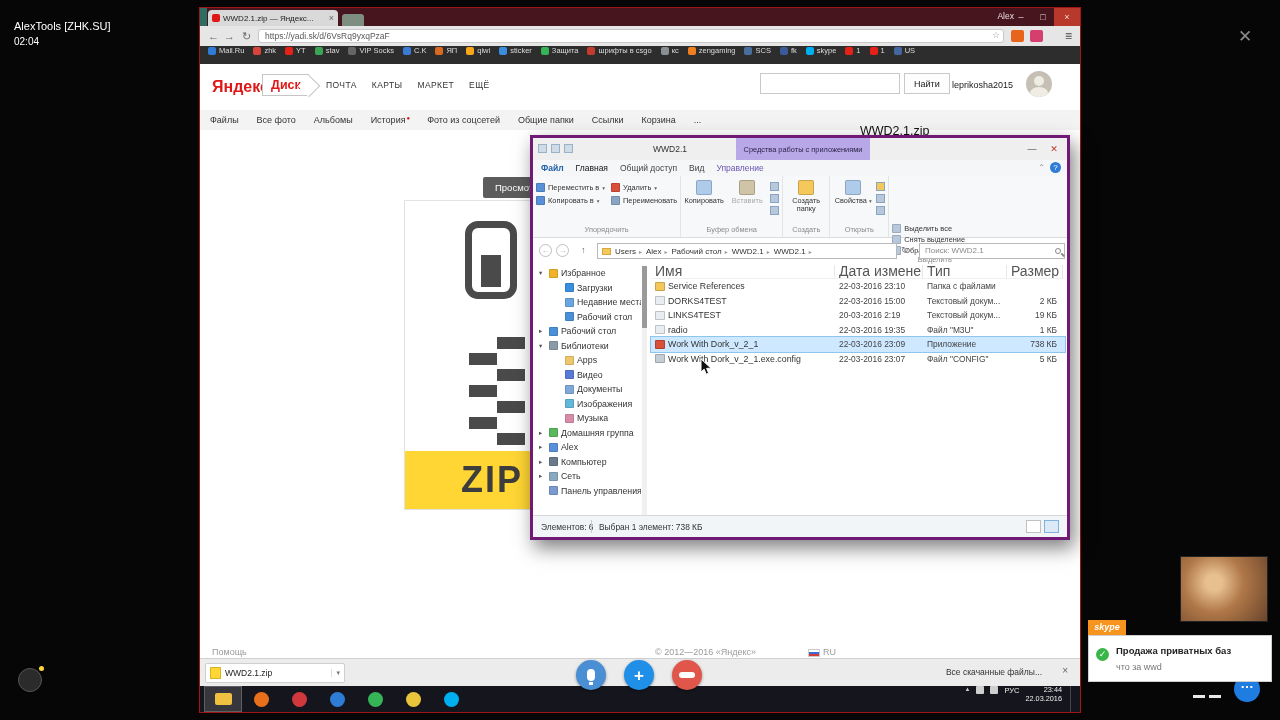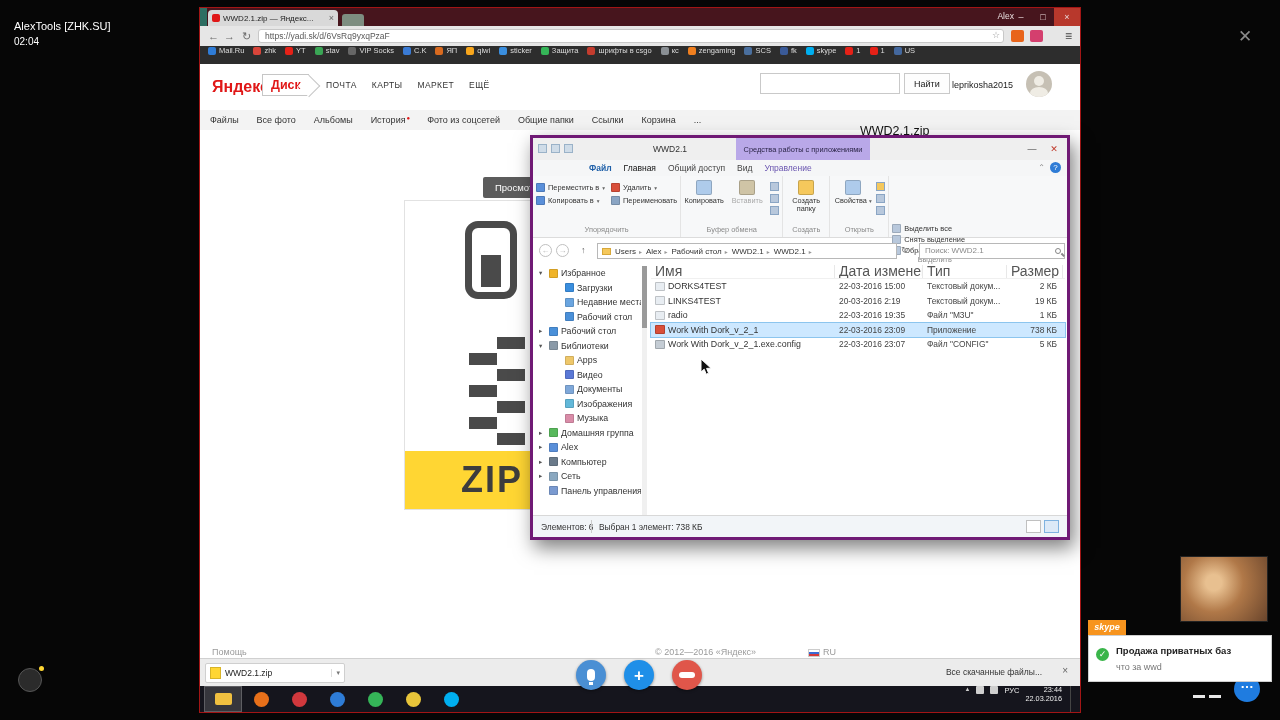--- a/index.html
+++ b/index.html
@@ -74,21 +74,21 @@
     border:3px solid #701a75; box-shadow:4px 8px 18px rgba(0,0,0,.5); font-size:9px; z-index:5; }
   .extitle { left:0; top:0; width:100%; height:22px; background:#efefef; }
   .qat { left:5px; top:6px; display:flex; gap:4px; position:absolute; }
   .qat i { width:9px; height:9px; background:#cfdce8; border:1px solid #9ab2c8; display:block; }
   .extitle-text { left:120px; top:6px; font-size:8.5px; color:#333; position:absolute; }
   .ctxtab { left:203px; top:0; width:134px; height:22px; background:var(--context-tab); color:#2a2446;
     font-size:7.4px; display:flex; align-items:center; justify-content:center; text-align:center; position:absolute; }
   .exbtn { top:3px; width:18px; height:16px; text-align:center; line-height:16px; color:#555; font-size:9px; position:absolute; }
   .exmenu { left:0; top:22px; width:100%; height:16px; background:#f5f6f7; display:flex; align-items:center;
     gap:12px; padding:0 8px; font-size:8.5px; color:#444; position:absolute; }
-  .exmenu .mfile { color:#1e5fa8; font-weight:bold;margin-left:48px; }
+  .exmenu .mfile { color:#1e5fa8; font-weight:bold; }
   .exmenu .mactive { color:#111; }
   .exmenu .mmanage { color:#6a55b0; }
   .helpq { position:absolute; right:6px; top:24px; width:11px; height:11px; border-radius:50%;
     background:#2f7cd6; color:#fff; font-size:8px; text-align:center; line-height:11px; }
   .chev { position:absolute; right:22px; top:25px; color:#888; font-size:8px; }
   .ribbon { left:0; top:38px; width:100%; height:62px; background:#f7f8f9; border-bottom:1px solid #dcdcdc;
     display:flex; position:absolute; }
   .rgroup { display:flex; flex-direction:column; border-right:1px solid #e4e4e4; padding:2px 3px 0; }
   .rbody { flex:1; display:flex; gap:3px; align-items:flex-start; }
   .bigbtn { width:40px; display:flex; flex-direction:column; align-items:center; gap:2px; padding-top:2px; }
@@ -666,20 +666,29 @@
 
         <div class="flistwrap" data-name="file-list-pane">
           <div class="fhead" data-name="column-headers">
             <span data-name="column-name">Имя</span>
             <span data-name="column-date">Дата изменения</span>
             <span data-name="column-type">Тип</span>
             <span data-name="column-size">Размер</span>
           </div>
           <div class="flist" data-name="file-list">
 
+              <div class="frow" data-name="file-row">
+                <span class="fname">
+                  <span class="ficon" data-name="folder-icon" style="background: rgb(245, 200, 92);"></span>
+                  <span>Service References</span>
+                </span>
+                <span class="fdate">22-03-2016 23:10</span>
+                <span class="ftype">Папка с файлами</span>
+                <span class="fsize"></span>
+              </div>
 
               <div class="frow" data-name="file-row">
                 <span class="fname">
                   <span class="ficon" data-name="text-file-icon" style="background: rgb(232, 237, 242);"></span>
                   <span>DORKS4TEST</span>
                 </span>
                 <span class="fdate">22-03-2016 15:00</span>
                 <span class="ftype">Текстовый докум...</span>
                 <span class="fsize">2 КБ</span>
               </div>

